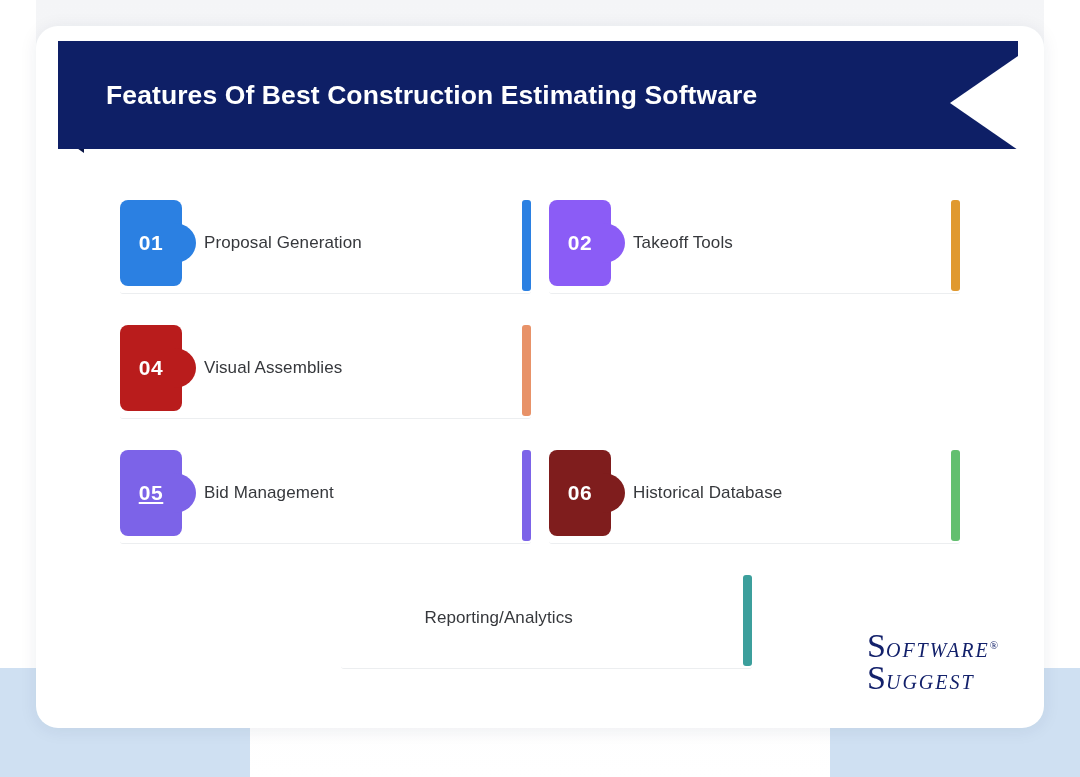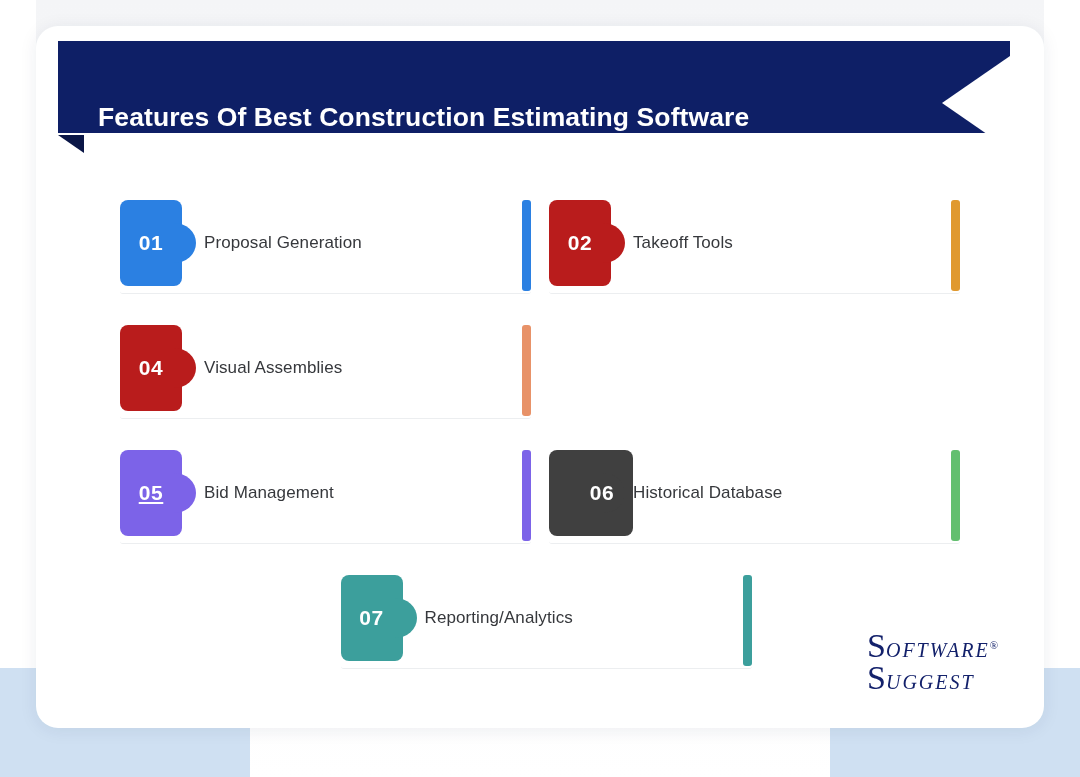--- a/index.html
+++ b/index.html
@@ -59,27 +59,28 @@
     border-radius: 22px;
     box-shadow: 0 2px 18px rgba(26,40,80,0.08);
   }
 
   
   #ribbon {
     position: absolute;
     left: 22px;
     top: 15px;
     width: 952px;
-    height: 92px;
+    height: 108px;
     background: #0e1f66;
     color: #ffffff;
     display: flex;
-    align-items: flex-end;
+    align-items: center;
     -webkit-clip-path: polygon(0 0, 100% 0, 100% 100%, 93.5% 50%, 100% 100%, 0 100%);
     clip-path: polygon(0 0, 100% 0, 100% 100%, 93.5% 50%, 100% 100%, 0 100%);
+    padding-left: 8px;
   }
   #ribbon-notch {
     position: absolute;
     right: 0;
     top: 15px;
     width: 68px;
     height: 94px;
     background: #ffffff;
     -webkit-clip-path: polygon(100% 0, 100% 100%, 0 50%);
     clip-path: polygon(100% 0, 100% 100%, 0 50%);
@@ -244,21 +245,21 @@
 
     <div class="feat-row">
       <div class="feature">
         <div class="feat-body"></div>
         <div class="badge" style="background: rgb(43, 128, 226);">01</div>
         <div class="feat-label">Proposal Generation</div>
         <div class="accent" style="background: rgb(43, 128, 226);"></div>
       </div>
       <div class="feature">
         <div class="feat-body"></div>
-        <div class="badge" style="background: #b91c1c;">02</div>
+        <div class="badge" style="background: #8b5cf6;">02</div>
         <div class="feat-label">Takeoff Tools</div>
         <div class="accent" style="background: rgb(224, 153, 47);"></div>
       </div>
     </div>
 
     <div class="feat-row">
       <div class="feature">
         <div class="feat-body"></div>
         <div class="badge" style="background: #b91c1c;">04</div>
         <div class="feat-label">Visual Assemblies</div>
@@ -268,30 +269,29 @@
 
     <div class="feat-row">
       <div class="feature">
         <div class="feat-body"></div>
         <div class="badge" style="background: rgb(124, 99, 232); text-decoration: underline;">05</div>
         <div class="feat-label">Bid Management</div>
         <div class="accent" style="background: rgb(124, 99, 232);"></div>
       </div>
       <div class="feature">
         <div class="feat-body"></div>
-        <div class="badge" style="background: #404040; padding-left: 22px;">06</div>
+        <div class="badge" style="background: #7f1d1d;">06</div>
         <div class="feat-label">Historical Database</div>
         <div class="accent" style="background: rgb(99, 191, 111);"></div>
       </div>
     </div>
 
     <div class="feat-row centered">
       <div class="feature">
         <div class="feat-body"></div>
-        <div class="badge" style="background: rgb(60, 159, 156);">07</div>
         <div class="feat-label">Reporting/Analytics</div>
         <div class="accent" style="background: rgb(60, 159, 156);"></div>
       </div>
     </div>
 
   </div>
 
   <div id="logo">
     <div class="logo-line">
       <span class="logo-cap">S</span>

